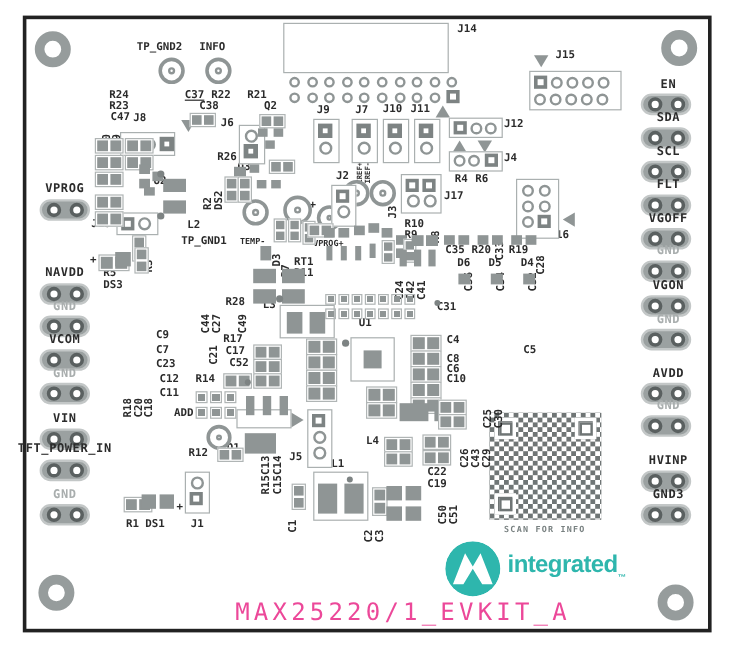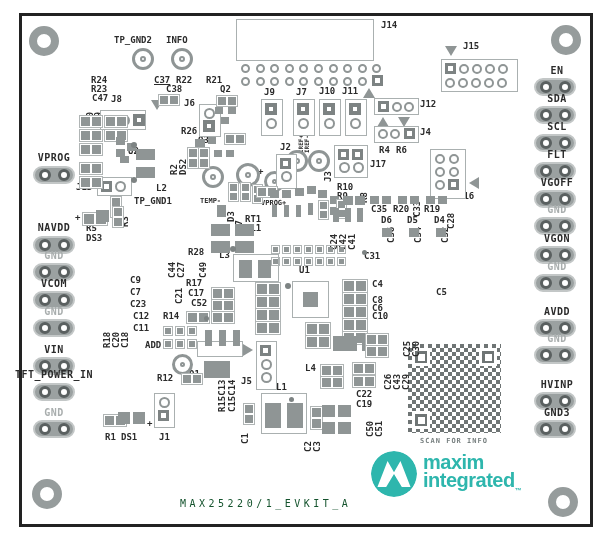--- a/index.html
+++ b/index.html
@@ -29,21 +29,21 @@
   .pr>i,.pv>i{display:block;background:#8f9595;}
   .dot{position:absolute;background:#7d8383;border-radius:50%;}
   .tri{position:absolute;width:0;height:0;}
   .qr{position:absolute;left:408px;top:344px;width:93px;height:89px;background:
       conic-gradient(#6f7575 25%,#fff 0 50%,#6f7575 0 75%,#fff 0) 0 0/8px 8px,#6f7575;}
   .finder{position:absolute;width:18px;height:18px;border:3px solid #fff;background:#6f7575;box-sizing:border-box;
       display:flex;align-items:center;justify-content:center;}
   .finder>i{display:block;width:7px;height:7px;background:#fff;border:2px solid #6f7575;}
   .qr-caption{position:absolute;left:404px;top:437px;width:100px;text-align:center;font-size:7px;
       letter-spacing:1px;color:#788080;font-weight:700;}
-  .footer-name{position:absolute;left:180px;top:498px;font-size:10px;letter-spacing:3.5px;color:#14532d;}
+  .footer-name{position:absolute;left:196px;top:498px;font-size:20px;letter-spacing:3.5px;color:#ec4899;}
   .logo{position:absolute;left:371px;top:451px;display:flex;align-items:center;gap:6px;}
   .logo-circle{width:46px;height:46px;border-radius:50%;display:block;}
   .logo-text{font-family:"Liberation Sans",sans-serif;font-weight:700;font-size:20px;line-height:.92;letter-spacing:-.5px;}
   .logo-text .tm{font-size:7px;letter-spacing:0;vertical-align:-6px;}
 </style>
 </head>
 <body>
 
 <div class="screen" id="screen">
   <div class="board-outline"></div>
@@ -60,21 +60,20 @@
       </div>
   </div>
   <div class="qr-caption">SCAN FOR INFO</div>
 
   <div class="logo">
     <svg class="logo-circle" viewBox="0 0 100 100">
       <circle cx="50" cy="50" r="50" fill="#2eb6ad"></circle>
       <polygon points="14,78 36,22 50,46 64,22 86,78 67,78 50,50 33,78" fill="#ffffff"></polygon>
     </svg>
     <div class="logo-text" style="color:#2eb6ad;">
-      <div>maxim</div>
       <div><span>integrated</span><span class="tm">™</span></div>
     </div>
   </div>
 
   <div class="footer-name">MAX25220/1_EVKIT_A</div>
 <div class="lbl" style="left: 114px; top: 36px;">TP_GND2</div>
     <div class="lbl" style="left: 166px; top: 36px;">INFO</div>
     <div class="lbl" style="left: 381px; top: 21px;">J14</div>
     <div class="lbl" style="left: 463px; top: 42px;">J15</div>
     <div class="lbl" style="left: 111px; top: 95px;">J8</div>
@@ -107,21 +106,21 @@
     <div class="lbl rot" style="left: 304px; top: 153px; font-size: 6px;">IREF-</div>
     <div class="lbl" style="left: 370px; top: 160px;">J17</div>
     <div class="lbl rot" style="left: 324px; top: 182px;">J3</div>
     <div class="lbl" style="left: 337px; top: 183px;">R10</div>
     <div class="lbl" style="left: 337px; top: 192px;">R9</div>
     <div class="lbl rot" style="left: 360px; top: 203px;">R8</div>
     <div class="lbl" style="left: 458px; top: 192px;">J16</div>
     <div class="lbl" style="left: 128px; top: 147px;">U2</div>
     <div class="lbl" style="left: 117px; top: 180px;">D7</div>
     <div class="lbl" style="left: 156px; top: 184px;">L2</div>
-    <div class="lbl" style="left: 134px; top: 197px;">TP_GND1</div>
+    <div class="lbl" style="left: 151px; top: 197px;">TP_GND1</div>
     <div class="lbl" style="left: 76px; top: 183px;">J13</div>
     <div class="lbl rot" style="left: 121px; top: 227px;">R3</div>
     <div class="lbl" style="left: 86px; top: 224px;">R5</div>
     <div class="lbl" style="left: 86px; top: 234px;">DS3</div>
     <div class="lbl" style="left: 75px; top: 213px;">+</div>
     <div class="lbl" style="left: 200px; top: 198px; font-size: 7px;">TEMP-</div>
     <div class="lbl" style="left: 261px; top: 200px; font-size: 7px;">VPROG+</div>
     <div class="lbl" style="left: 258px; top: 167px;">+</div>
     <div class="lbl rot" style="left: 227px; top: 222px;">D3</div>
     <div class="lbl rot" style="left: 235px; top: 231px;">R7</div>

